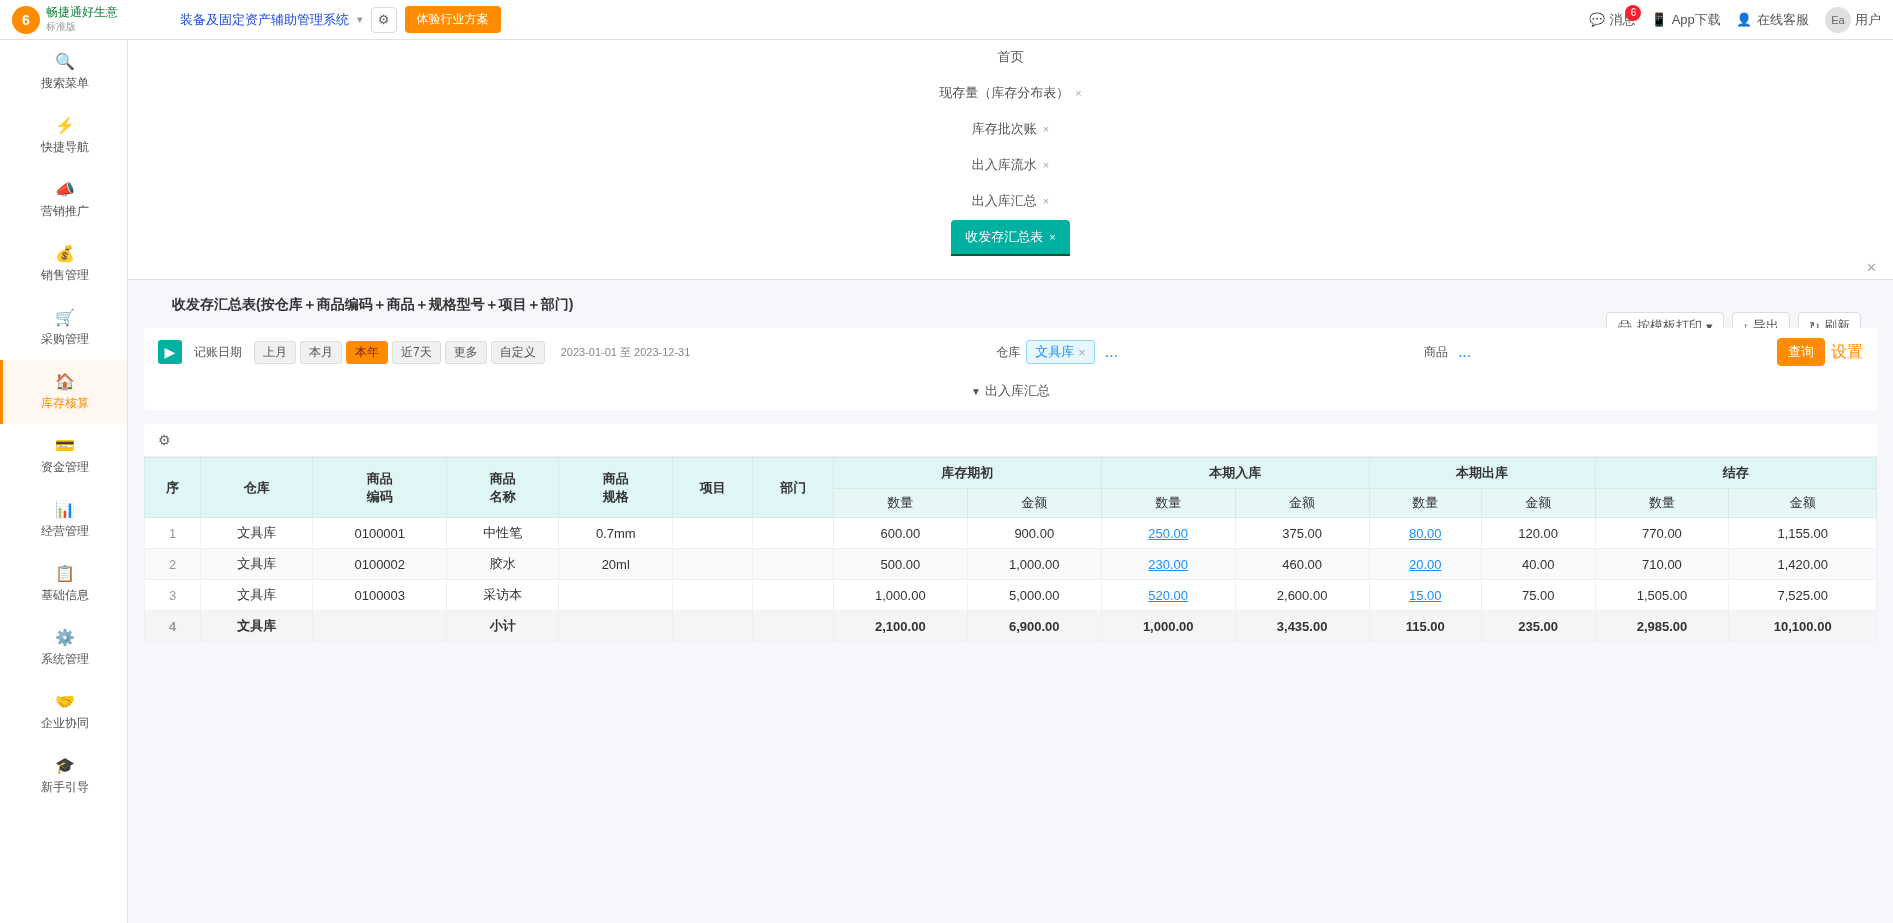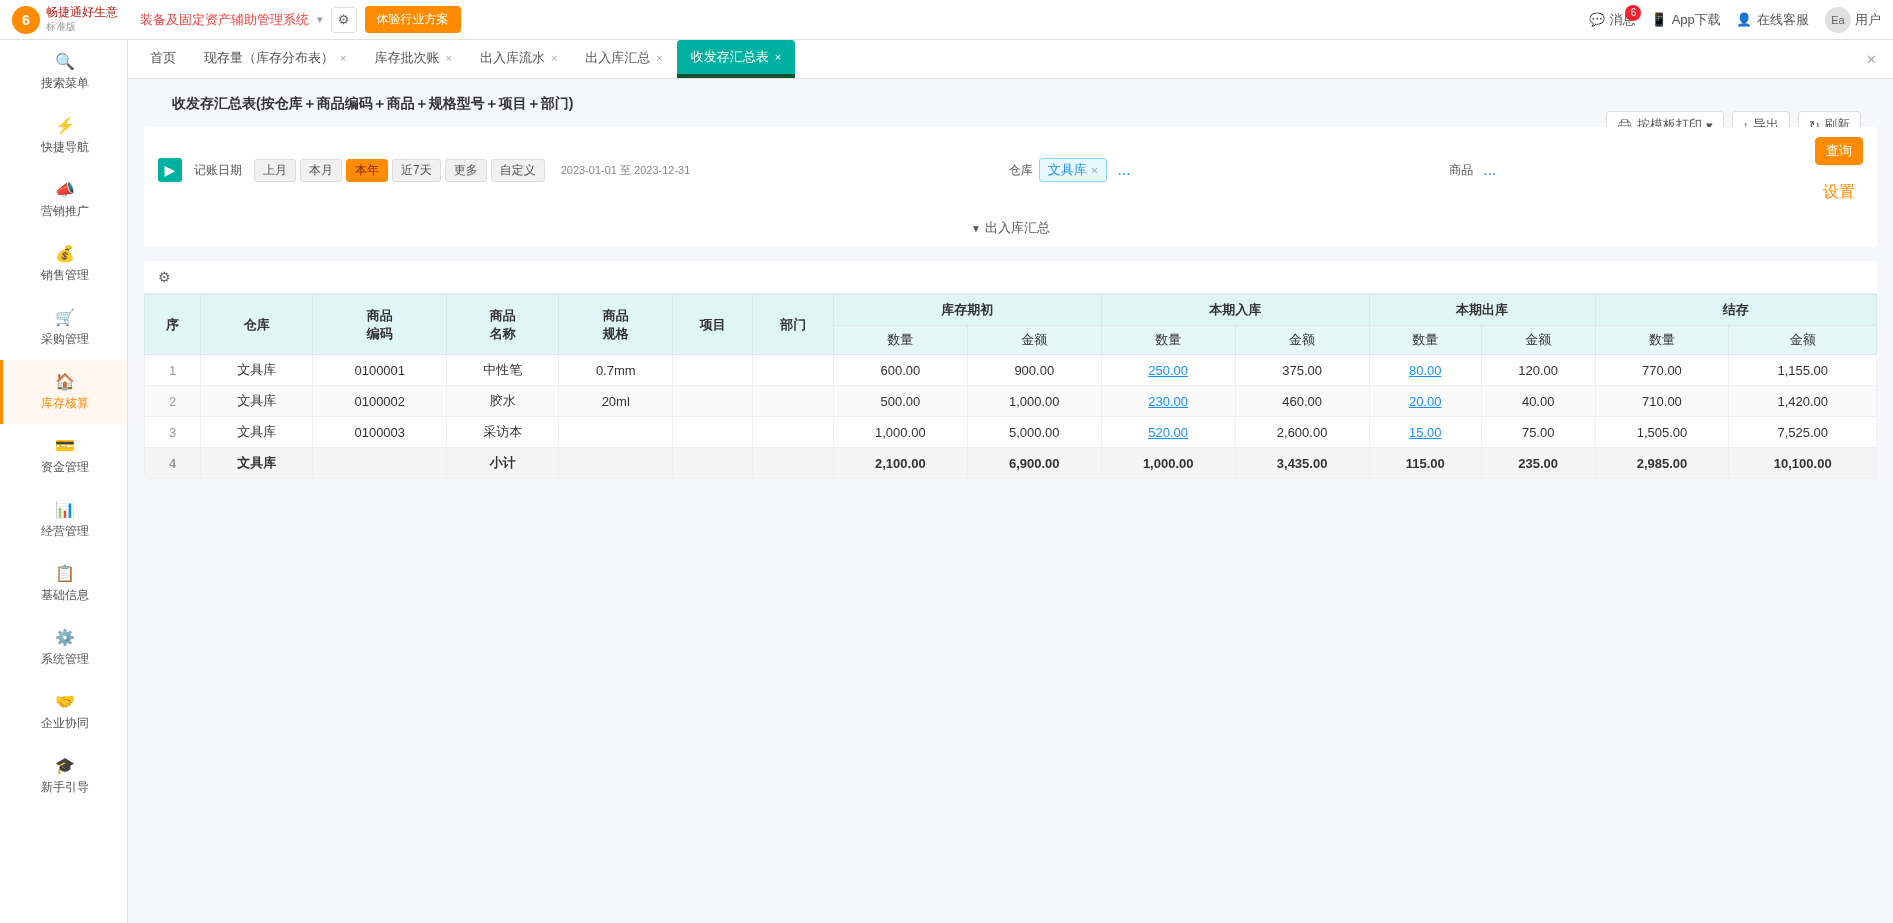--- a/index.html
+++ b/index.html
@@ -2,24 +2,24 @@
 <html><head>
   <meta charset="utf-8">
   <style>
     * { box-sizing: border-box; margin: 0; padding: 0; font-family: 'Microsoft YaHei', Arial, sans-serif; font-size: 13px; }
     body { background: #f0f2f5; display: flex; flex-direction: column; height: 923px; overflow: hidden; }
 
     
     .top-bar { height: 40px; background: #fff; display: flex; align-items: center; padding: 0 12px; border-bottom: 1px solid #e0e0e0; flex-shrink: 0; }
     .logo-area { display: flex; align-items: center; width: 128px; }
     .logo-icon { width: 28px; height: 28px; background: #ff8c00; border-radius: 50%; display: flex; align-items: center; justify-content: center; color: #fff; font-weight: bold; font-size: 14px; margin-right: 6px; flex-shrink: 0; }
-    .logo-text { font-size: 12px; color: #b91c1c; line-height: 1.3; }
+    .logo-text { font-size: 12px; color: #15803d; line-height: 1.3; }
     .logo-sub { font-size: 10px; color: #999; }
     .app-title-area { flex: 1; display: flex; align-items: center; gap: 8px; }
-    .app-title { font-size: 13px; color: #ef4444; }
+    .app-title { font-size: 13px; color: #1d4ed8; margin-left: 40px; }
     .title-dropdown { color: #999; font-size: 11px; cursor: pointer; }
     .gear-btn { width: 26px; height: 26px; border: 1px solid #ddd; border-radius: 4px; display: flex; align-items: center; justify-content: center; cursor: pointer; color: #666; }
     .try-btn { background: #ff8c00; color: #fff; border: none; border-radius: 4px; padding: 5px 12px; cursor: pointer; font-size: 12px; }
     .top-right { display: flex; align-items: center; gap: 16px; margin-left: auto; }
     .top-right-item { display: flex; align-items: center; gap: 4px; color: #555; cursor: pointer; font-size: 12px; position: relative; }
     .badge { background: #f5222d; color: #fff; border-radius: 50%; width: 16px; height: 16px; font-size: 10px; display: flex; align-items: center; justify-content: center; position: absolute; top: -6px; right: -6px; }
     .user-avatar { width: 26px; height: 26px; border-radius: 50%; background: #e0e0e0; display: flex; align-items: center; justify-content: center; font-size: 11px; color: #666; }
 
     
     .main-layout { display: flex; flex: 1; overflow: hidden; }
@@ -28,23 +28,23 @@
     .sidebar { width: 128px; background: #fff; border-right: 1px solid #e0e0e0; display: flex; flex-direction: column; flex-shrink: 0; overflow-y: auto; }
     .sidebar-item { display: flex; flex-direction: column; align-items: center; padding: 12px 8px; cursor: pointer; color: #555; gap: 4px; border-left: 3px solid transparent; }
     .sidebar-item.active { background: #fff7f0; color: #ff8c00; border-left: 3px solid #ff8c00; }
     .sidebar-icon { font-size: 16px; }
     .sidebar-label { font-size: 12px; text-align: center; }
 
     
     .content-area { flex: 1; display: flex; flex-direction: column; overflow: hidden; }
 
     
-    .tab-bar { display: flex; align-items: center; background: #fff; border-bottom: 1px solid #e0e0e0; flex-shrink: 0; min-height: 36px; padding: 0 8px; }
+    .tab-bar { display: flex; align-items: center; background: #fff; border-bottom: 1px solid #e0e0e0; flex-shrink: 0; min-height: 36px; padding: 0 8px; flex-direction: column; }
     .tab { display: flex; align-items: center; padding: 8px 14px; cursor: pointer; color: #555; font-size: 13px; border-bottom: 2px solid transparent; white-space: nowrap; }
-    .tab.active { color: #fff; background: #00b0a0; border-radius: 4px 4px 0 0; border-bottom: 4px solid #14532d; }
+    .tab.active { color: #fff; background: #00b0a0; border-radius: 4px 4px 0 0; border-bottom: 2px solid #14532d; }
     .tab-close { margin-left: 6px; color: #aaa; font-size: 11px; cursor: pointer; }
     .tab.active .tab-close { color: #fff; }
     .tab-bar-close { margin-left: auto; color: #aaa; cursor: pointer; padding: 4px 8px; }
 
     
     .page-content { flex: 1; overflow-y: auto; padding: 16px; background: #f5f7fa; }
 
     
     .page-title { font-size: 14px; font-weight: bold; color: #333; margin-bottom: 14px; }
 
@@ -262,21 +262,21 @@
 
           <span style="flex:1;"></span>
 
           <div class="goods-filter">
             <span class="filter-label">商品</span>
             <span class="dots-btn">...</span>
           </div>
 
           <span style="flex:1;"></span>
 
-          <div style="display:flex; flex-direction:column; gap:17px; align-items:center;justify-content:space-between;">
+          <div style="display:flex; flex-direction:row; gap:6px; align-items:center;justify-content:space-between;">
             <div class="action-btn query-btn">
               <span>查询</span>
             </div>
             <span class="settings-link">设置</span>
           </div>
         </div>
 
         <div style="display:flex; justify-content:center; margin-top:8px;">
           <div class="expand-btn">
             <span class="expand-icon">▼</span>

